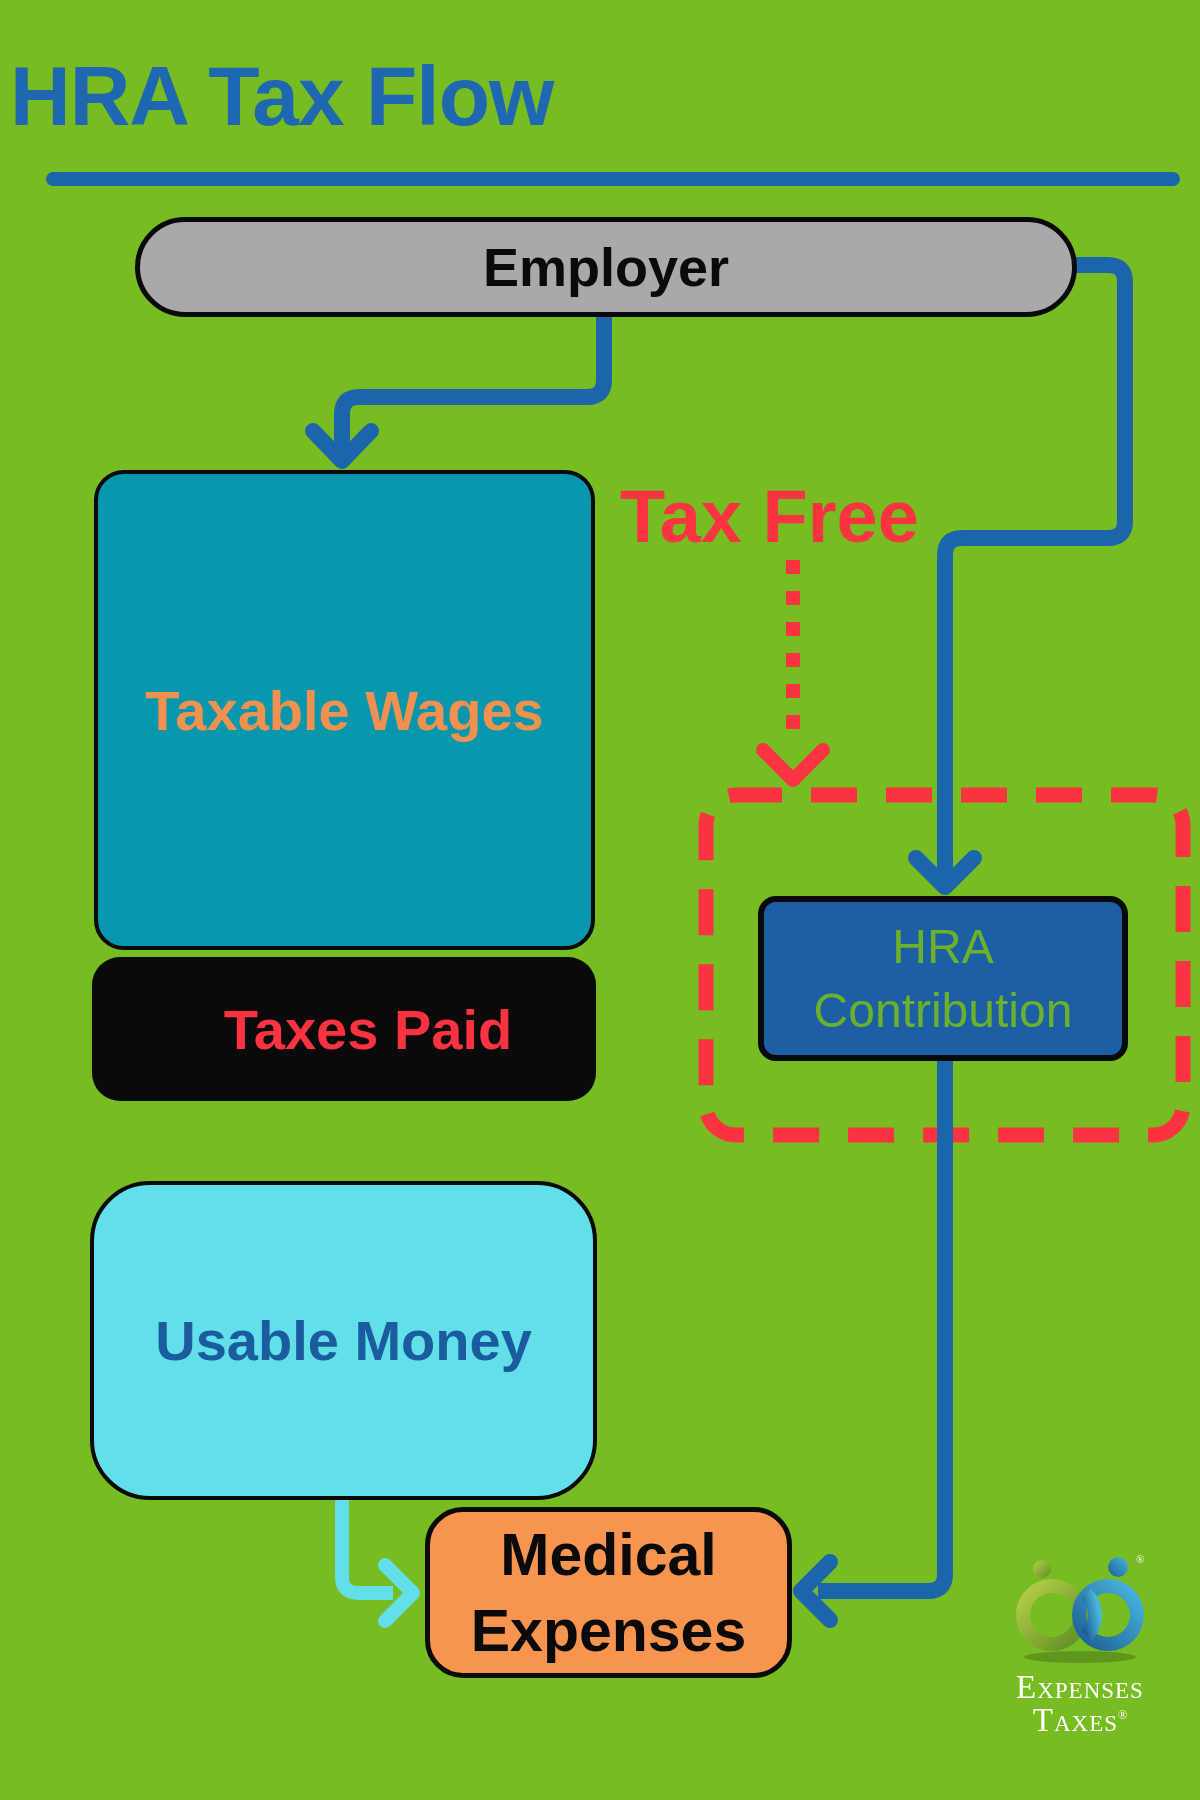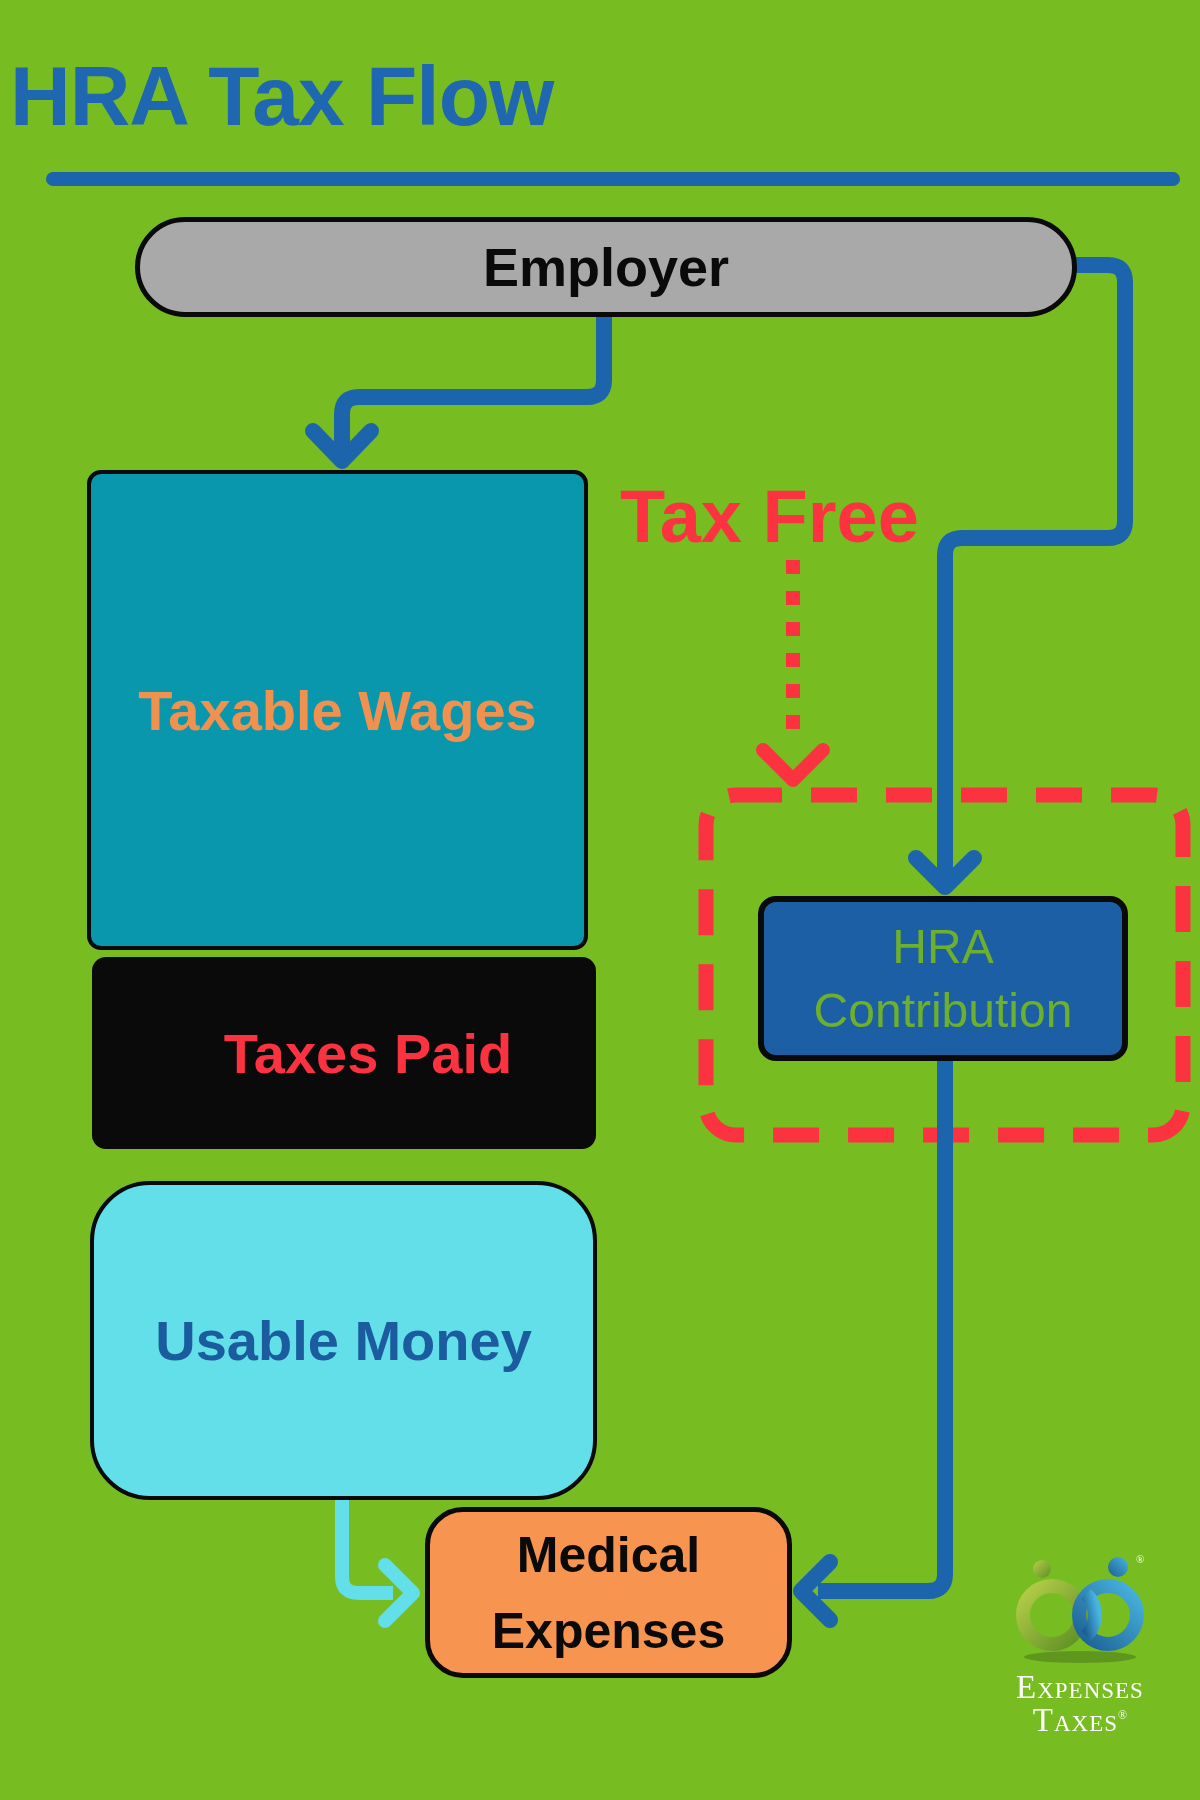--- a/index.html
+++ b/index.html
@@ -42,49 +42,49 @@
     box-sizing:border-box;text-align:center;
   }
   .node span{display:block;white-space:nowrap;}
   .employer{
     left:135px;top:217px;width:942px;height:100px;
     background:var(--gray,#a9a9a9);
     border:5px solid var(--ink,#0a0a0a);border-radius:50px;
     font-size:54px;font-weight:700;color:var(--ink,#0a0a0a);
   }
   .taxable{
-    left:87px;top:470px;width:501px;height:480px;
+    left:94px;top:470px;width:501px;height:480px;
     background:var(--teal,#0897ac);
-    border:4px solid var(--ink,#0a0a0a);border-radius:14px;
+    border:4px solid var(--ink,#0a0a0a);border-radius:30px;
     font-size:56px;font-weight:700;color:var(--orange-text,#f1914f);
   }
   .taxes-paid{
-    left:92px;top:957px;width:504px;height:192px;
+    left:92px;top:957px;width:504px;height:144px;
     background:var(--ink,#0a0a0a);
-    border-radius:14px;
+    border-radius:28px;
     font-size:56px;font-weight:700;color:var(--red,#fb3240);padding-left:48px;
   }
   .usable{
     left:90px;top:1181px;width:507px;height:319px;
     background:var(--cyan,#62dfe9);
     border:4px solid var(--ink,#0a0a0a);border-radius:60px;
     font-size:56px;font-weight:700;color:var(--text-blue,#1a5c9e);
   }
   .hra{
     left:758px;top:896px;width:370px;height:165px;
     background:var(--box-blue,#1d5fa4);
     border:6px solid var(--ink,#0a0a0a);border-radius:18px;
     font-size:48px;font-weight:400;color:var(--green-text,#6cb02b);
     line-height:64px;
   }
   .medical{
     left:425px;top:1507px;width:367px;height:171px;
     background:var(--orange-box,#f79450);
     border:5px solid var(--ink,#0a0a0a);border-radius:38px;
-    font-size:50px;font-weight:700;color:var(--ink,#0a0a0a);
+    font-size:59px;font-weight:700;color:var(--ink,#0a0a0a);
     line-height:76px;
     align-items:center;
   }
   .tax-free{
     position:absolute;left:620px;top:480px;width:350px;
     text-align:left;font-size:74px;font-weight:700;
     color:var(--red,#fb3240);line-height:1;white-space:nowrap;
   }
   .logo{
     position:absolute;left:985px;top:1553px;width:190px;

